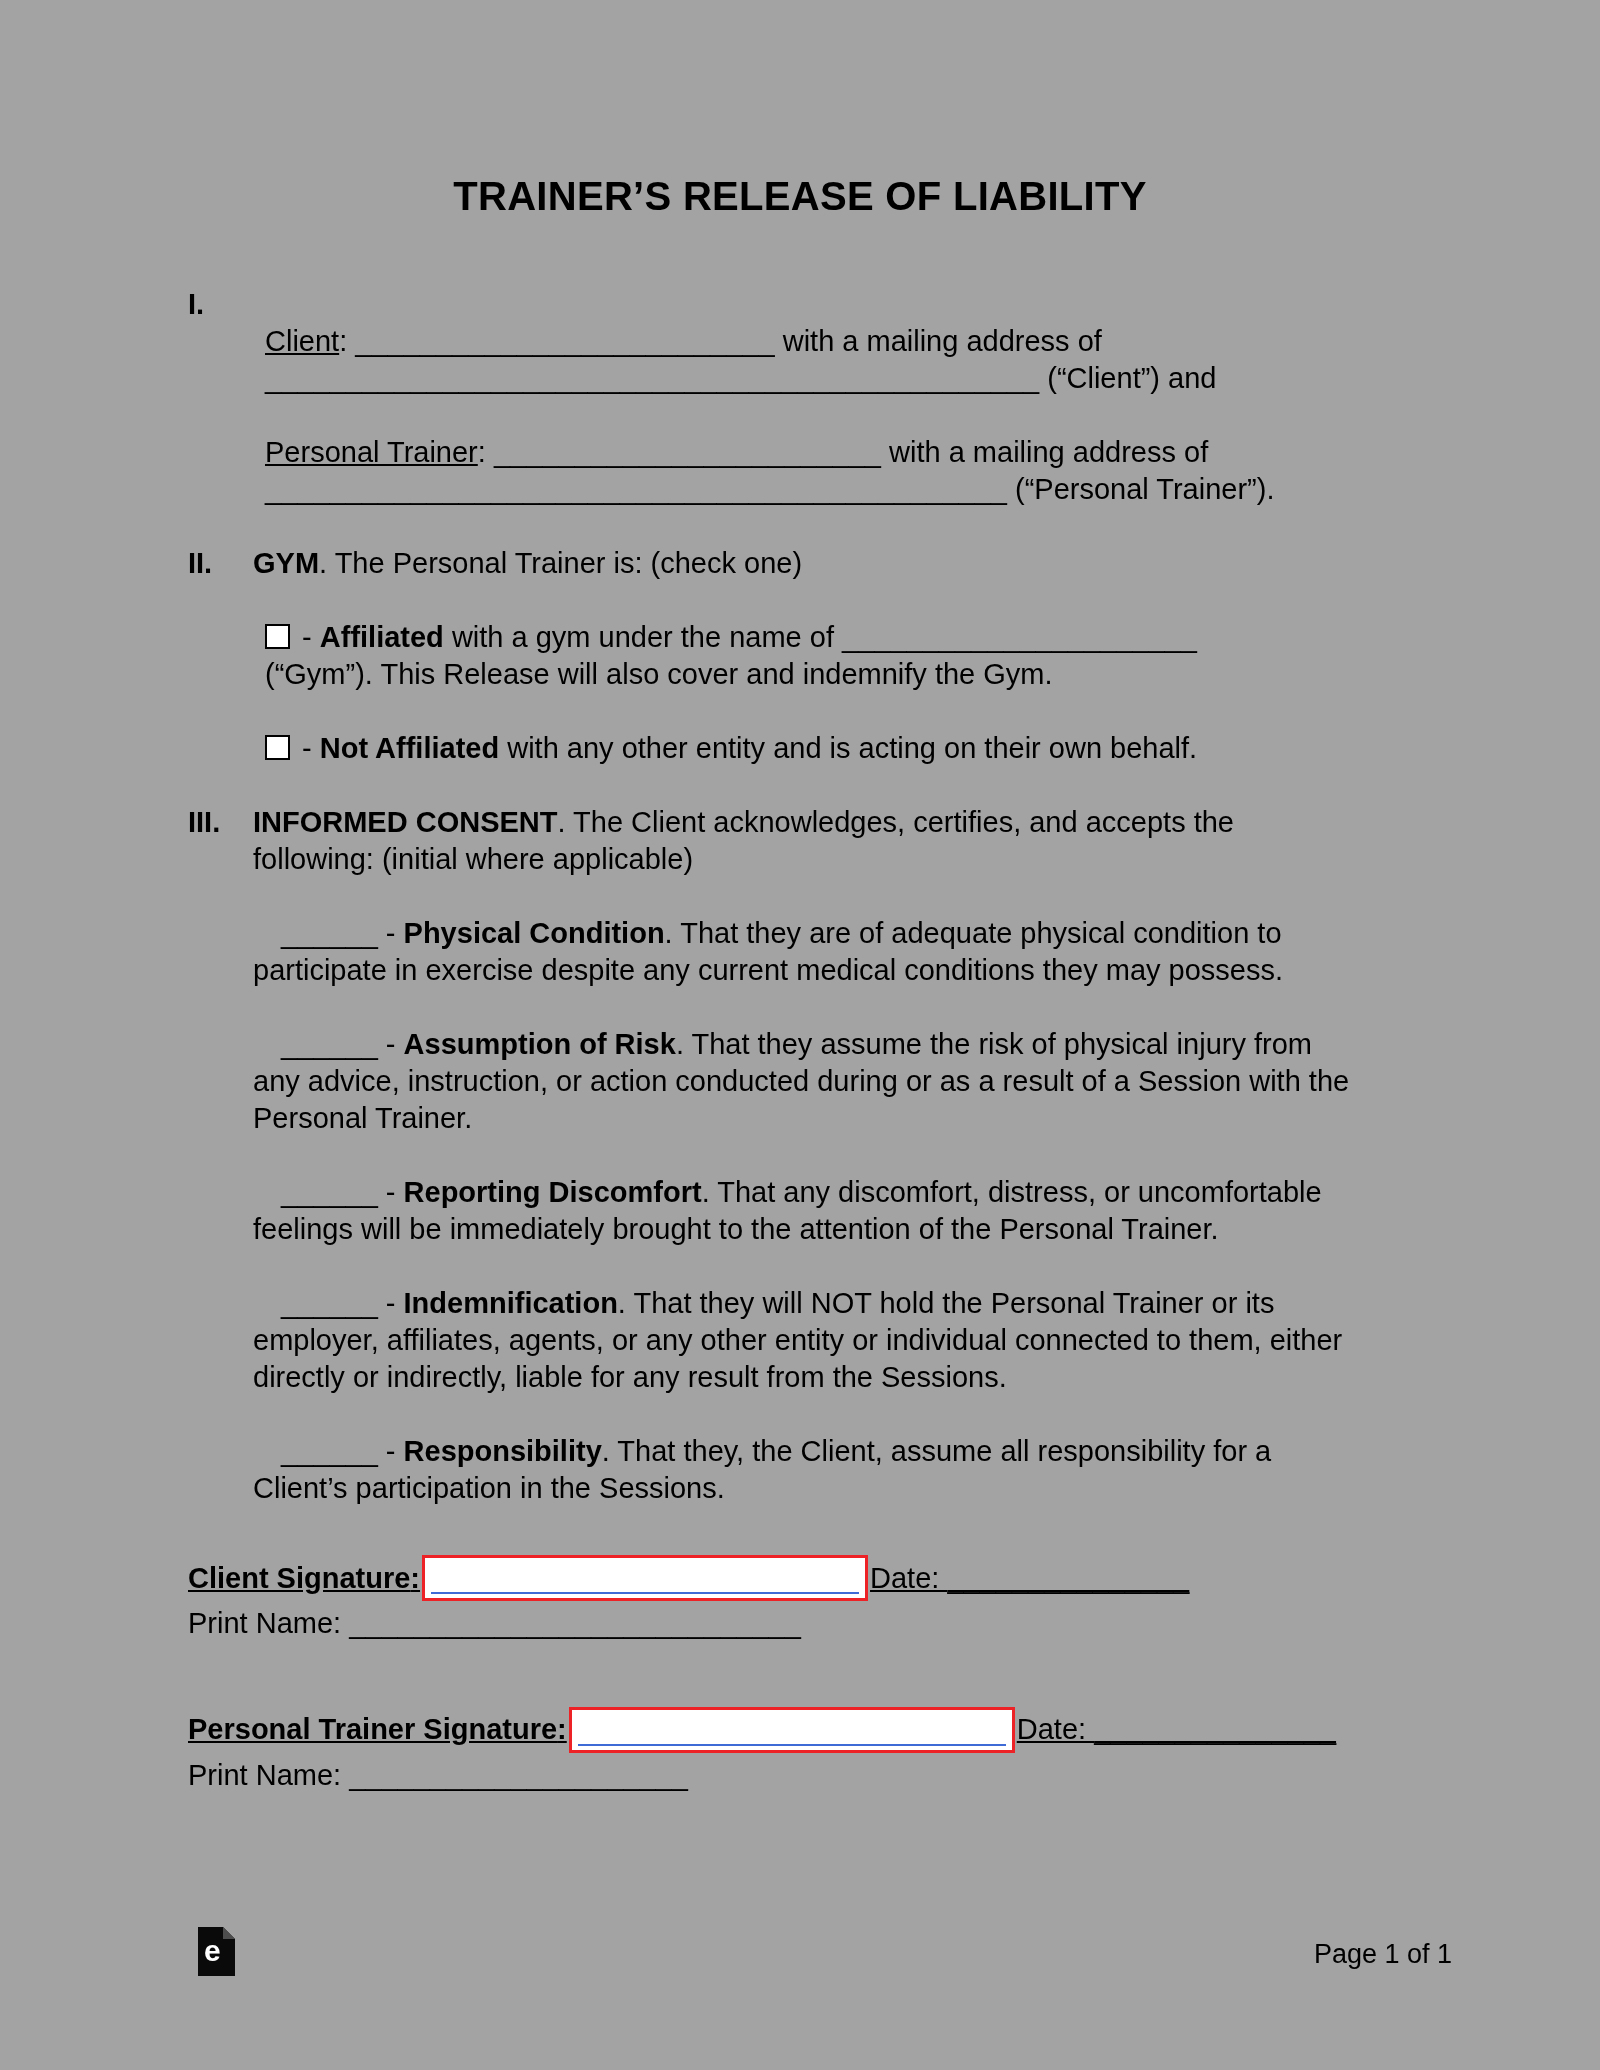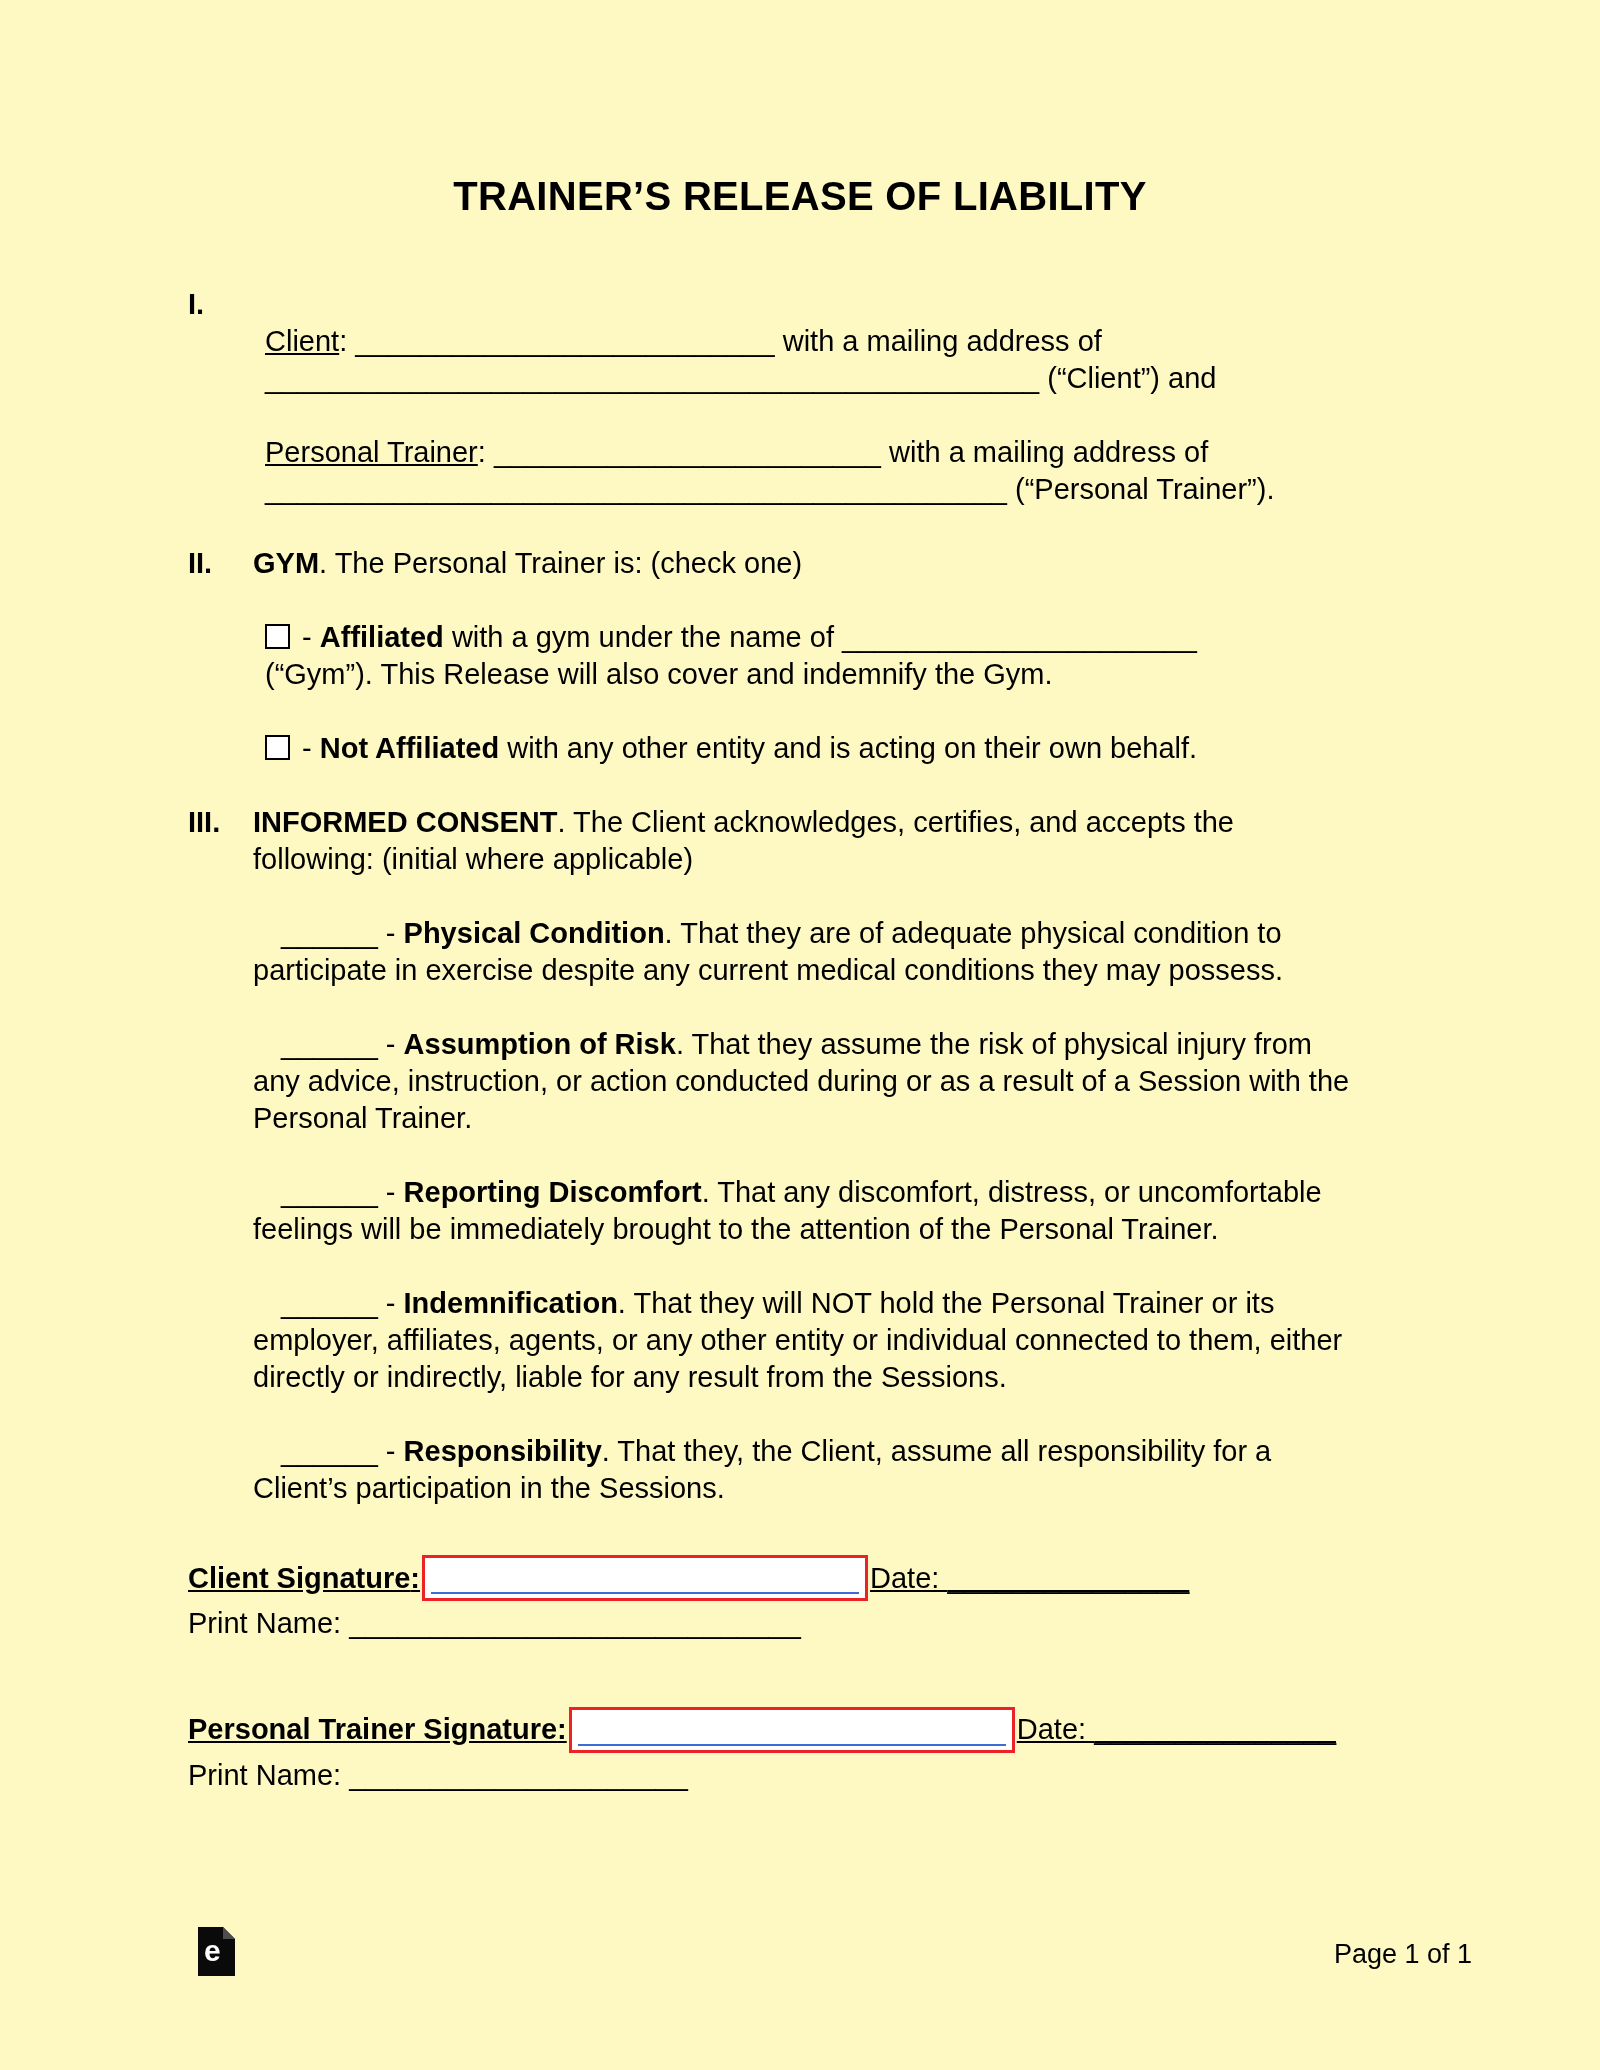--- a/index.html
+++ b/index.html
@@ -1,19 +1,19 @@
 <!DOCTYPE html>
 <html style="--sigbox-border: #EC2227; --sigline: #3E6BD5;"><head>
 <meta charset="utf-8">
 <style>
   html,body { margin:0; padding:0; background:#ffffff; }
   .page {
     position:relative;
     width:1600px; height:2070px;
-    background:#fef9c3;
+    background:#a3a3a3;
     font-family:"Liberation Sans", sans-serif;
     font-size:29px; line-height:37px; color:#000;
     overflow:hidden;
   }
   .content { position:absolute; left:188px; top:172px; width:1224px; }
   .doc-title {
     margin:0 0 66px 0;
     font-size:40px; line-height:48px; font-weight:bold;
     text-align:center; letter-spacing:0.3px;
   }
@@ -41,21 +41,21 @@
     border:3px solid var(--sigbox-border, #ec2227);
     vertical-align:middle; margin:0 2px 4px 2px;
     background:#fff;
   }
   .sigline {
     position:absolute; left:6px; right:6px; bottom:4px;
     border-bottom:2px solid var(--sigline, #3e6bd5);
   }
   .footer-logo { position:absolute; left:198px; top:1927px; }
   .page-num {
-    position:absolute; right:128px; top:1938px;
+    position:absolute; right:148px; top:1938px;
     font-size:27px; line-height:32px;
   }
 </style>
 </head>
 <body>
 
 <div class="page">
   <div class="content">
 
     <h1 class="doc-title">TRAINER’S RELEASE OF LIABILITY</h1>

